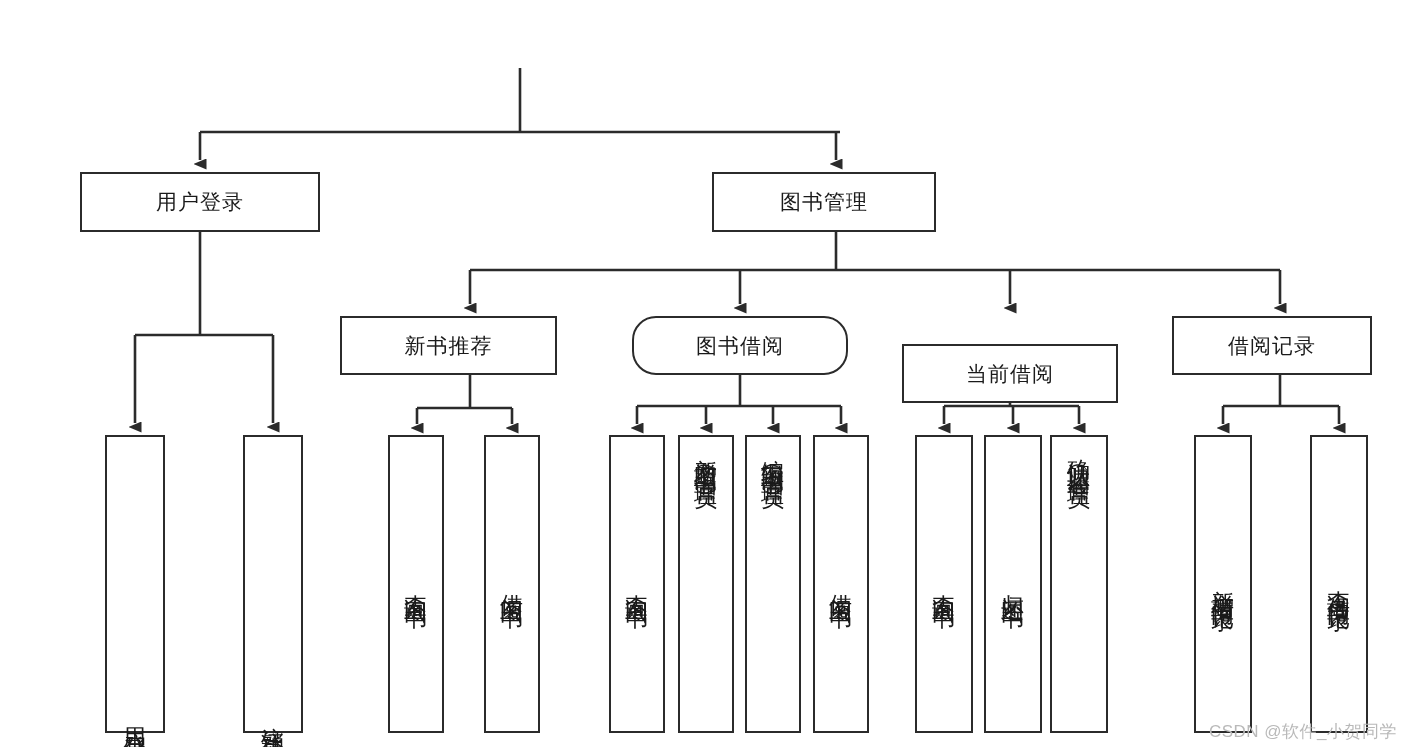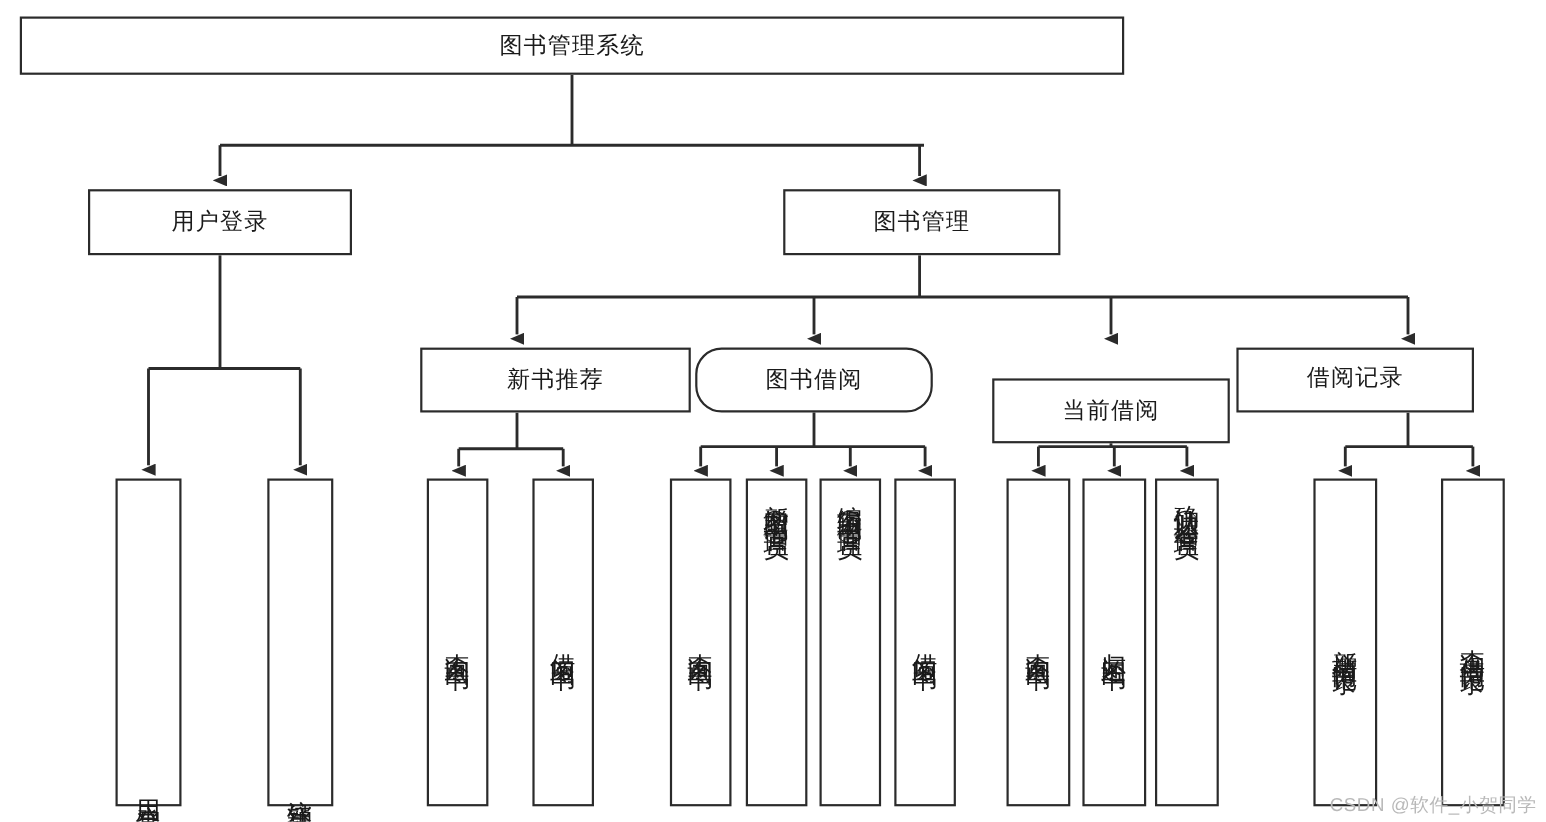--- a/index.html
+++ b/index.html
@@ -132,41 +132,38 @@
       <path d="M1013,406 L1013,424" marker-end="url(#arrow)"></path>
       <path d="M1079,406 L1079,424" marker-end="url(#arrow)"></path>
 
       <path d="M1280,375 L1280,406"></path>
       <path d="M1223,406 L1339,406"></path>
       <path d="M1223,406 L1223,424" marker-end="url(#arrow)"></path>
       <path d="M1339,406 L1339,424" marker-end="url(#arrow)"></path>
     </g>
   </svg>
 
-  <div class="node horiz" id="node-root" style="left: 18px; top: 15px; width: 1004px; height: 53px;">
-    <span class="node-label">图书管理系统</span>
-  </div>
 
   <div id="node-host">
       <div class="node horiz" style="left: 80px; top: 172px; width: 240px; height: 60px;">
         <span class="node-label">用户登录</span>
       </div>
-      <div class="node horiz" style="left: 712px; top: 172px; width: 252px; height: 60px;">
+      <div class="node horiz" style="left: 712px; top: 172px; width: 224px; height: 60px;">
         <span class="node-label">图书管理</span>
       </div>
-      <div class="node horiz" style="left: 382px; top: 316px; width: 246px; height: 59px;">
+      <div class="node horiz" style="left: 340px; top: 316px; width: 217px; height: 59px;">
         <span class="node-label">新书推荐</span>
       </div>
       <div class="node horiz" style="left: 632px; top: 316px; width: 216px; height: 59px; border-radius: 24px;">
         <span class="node-label">图书借阅</span>
       </div>
       <div class="node horiz" style="left: 902px; top: 316px; width: 216px; height: 59px; margin-top: 28px;">
         <span class="node-label">当前借阅</span>
       </div>
-      <div class="node horiz" style="left: 1124px; top: 316px; width: 216px; height: 59px; font-family: Liberation Mono, monospace;">
+      <div class="node horiz" style="left: 1172px; top: 316px; width: 200px; height: 59px;">
         <span class="node-label">借阅记录</span>
       </div>
       <div class="node vert v-bottom" style="left: 105px; top: 435px; width: 60px; height: 298px;">
         <span class="node-label">用户登录</span>
       </div>
       <div class="node vert v-bottom" style="left: 243px; top: 435px; width: 60px; height: 298px;">
         <span class="node-label">注销登录</span>
       </div>
       <div class="node vert v-center" style="left: 388px; top: 435px; width: 56px; height: 298px;">
         <span class="node-label">查询图书</span>

